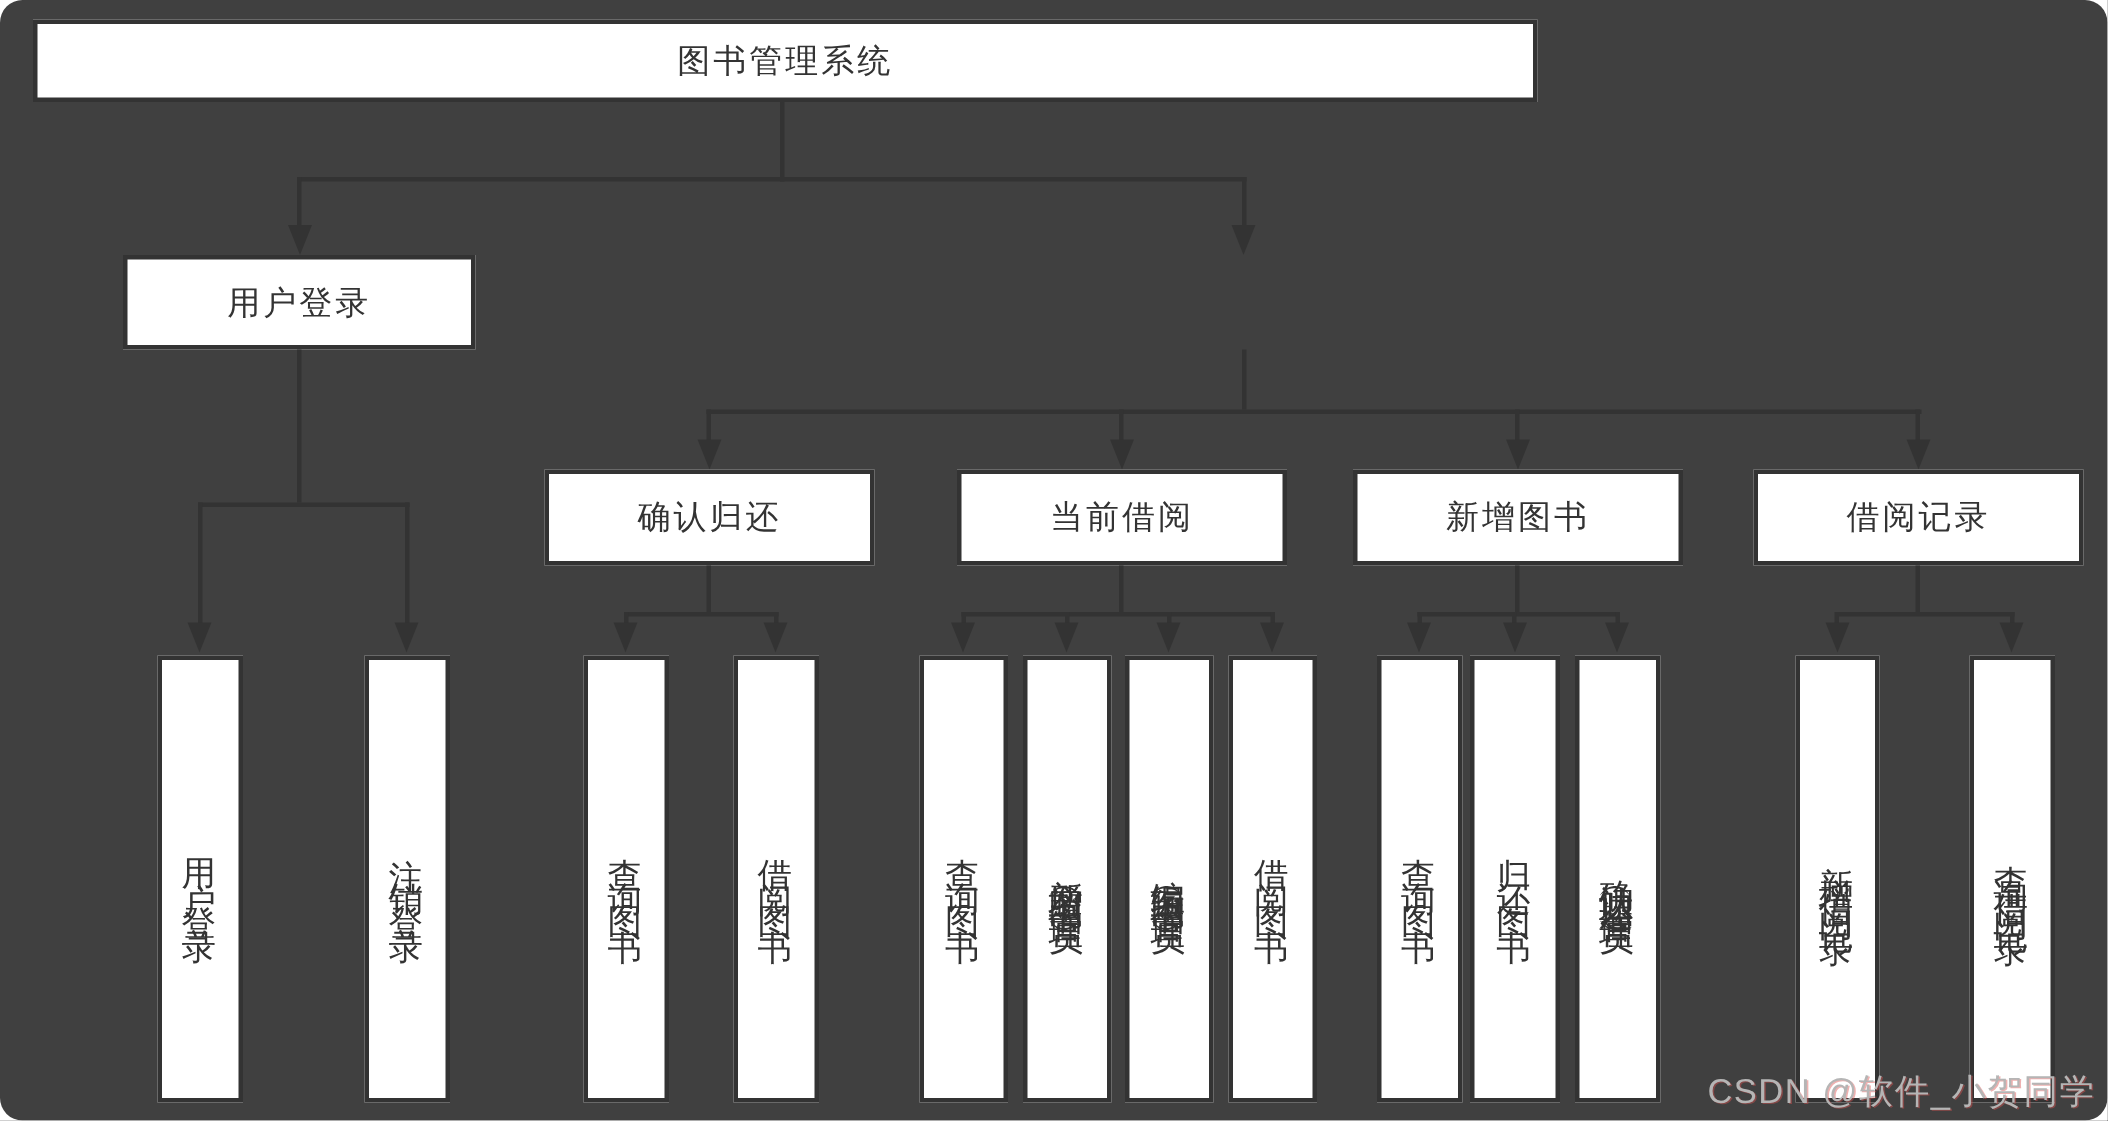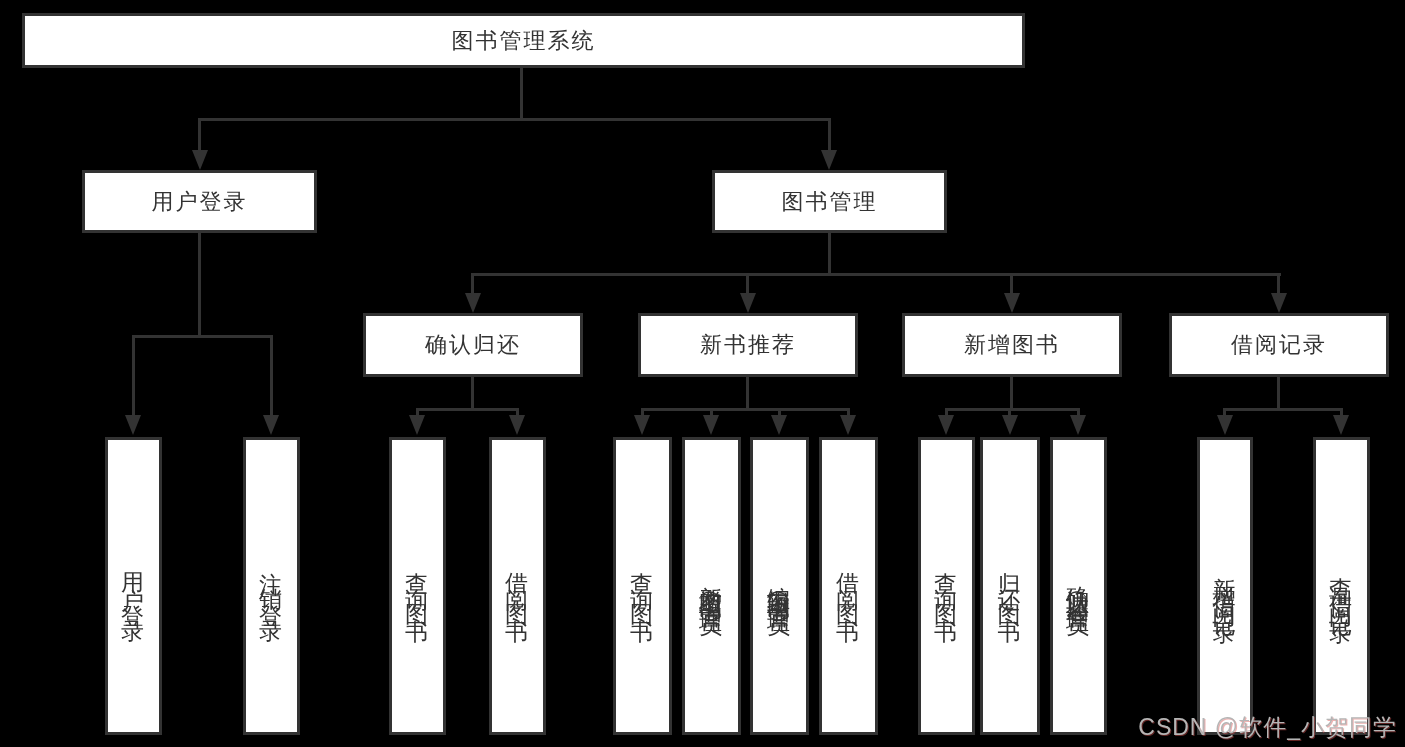--- a/index.html
+++ b/index.html
@@ -1,23 +1,24 @@
 <!DOCTYPE html>
 <html><head>
 <meta charset="utf-8">
 <style>
   html, body { margin: 0; padding: 0; background: #ffffff; }
   #canvas {
     position: relative;
     width: 1405px;
     height: 747px;
-    background: #000000;
+    background: #404040;
     overflow: hidden;
     font-family: "Liberation Sans", "DejaVu Sans", sans-serif;
     color: #333333;
+    border-radius: 15px;
   }
   .box {
     position: absolute;
     box-sizing: border-box;
     border: 3px solid #333333;
     background: #ffffff;
     display: flex;
     align-items: center;
     justify-content: center;
     font-size: 22px;
@@ -63,21 +64,20 @@
   <div>
     <div class="vline" style="left:520px; top:68px; height:53px;"></div>
     <div class="hline" style="left:198px; top:118px; width:633px;"></div>
     <div class="vline" style="left:198px; top:118px; height:34px;"></div>
     <div class="arr" style="left:192px; top:150px;"></div>
     <div class="vline" style="left:828px; top:118px; height:34px;"></div>
     <div class="arr" style="left:821px; top:150px;"></div>
   </div>
 
   <div class="box" style="left:82px; top:170px; width:235px; height:63px;">用户登录</div>
-  <div class="box" style="left:712px; top:170px; width:235px; height:63px;">图书管理</div>
 
   <div>
     <div class="vline" style="left:198px; top:233px; height:102px;"></div>
     <div class="hline" style="left:132px; top:335px; width:141px;"></div>
     <div class="vline" style="left:132px; top:335px; height:82px;"></div>
     <div class="arr" style="left:125px; top:415px;"></div>
     <div class="vline" style="left:270px; top:335px; height:82px;"></div>
     <div class="arr" style="left:263px; top:415px;"></div>
   </div>
 
@@ -88,21 +88,21 @@
     <div class="arr" style="left:465px; top:293px;"></div>
     <div class="vline" style="left:746px; top:273px; height:22px;"></div>
     <div class="arr" style="left:740px; top:293px;"></div>
     <div class="vline" style="left:1010px; top:273px; height:22px;"></div>
     <div class="arr" style="left:1004px; top:293px;"></div>
     <div class="vline" style="left:1277px; top:273px; height:22px;"></div>
     <div class="arr" style="left:1271px; top:293px;"></div>
   </div>
 
   <div class="box" style="left:363px; top:313px; width:220px; height:64px;">确认归还</div>
-  <div class="box" style="left:638px; top:313px; width:220px; height:64px;">新书推荐</div>
+  <div class="box" style="left:638px; top:313px; width:220px; height:64px;">当前借阅</div>
   <div class="box" style="left:902px; top:313px; width:220px; height:64px;">新增图书</div>
   <div class="box" style="left:1169px; top:313px; width:220px; height:64px;">借阅记录</div>
 
   <div>
     <div class="vline" style="left:471px; top:377px; height:31px;"></div>
     <div class="hline" style="left:416px; top:408px; width:103px;"></div>
     <div class="vline" style="left:416px; top:408px; height:10px;"></div>
     <div class="arr" style="left:409px; top:415px;"></div>
     <div class="vline" style="left:516px; top:408px; height:10px;"></div>
     <div class="arr" style="left:509px; top:415px;"></div>

